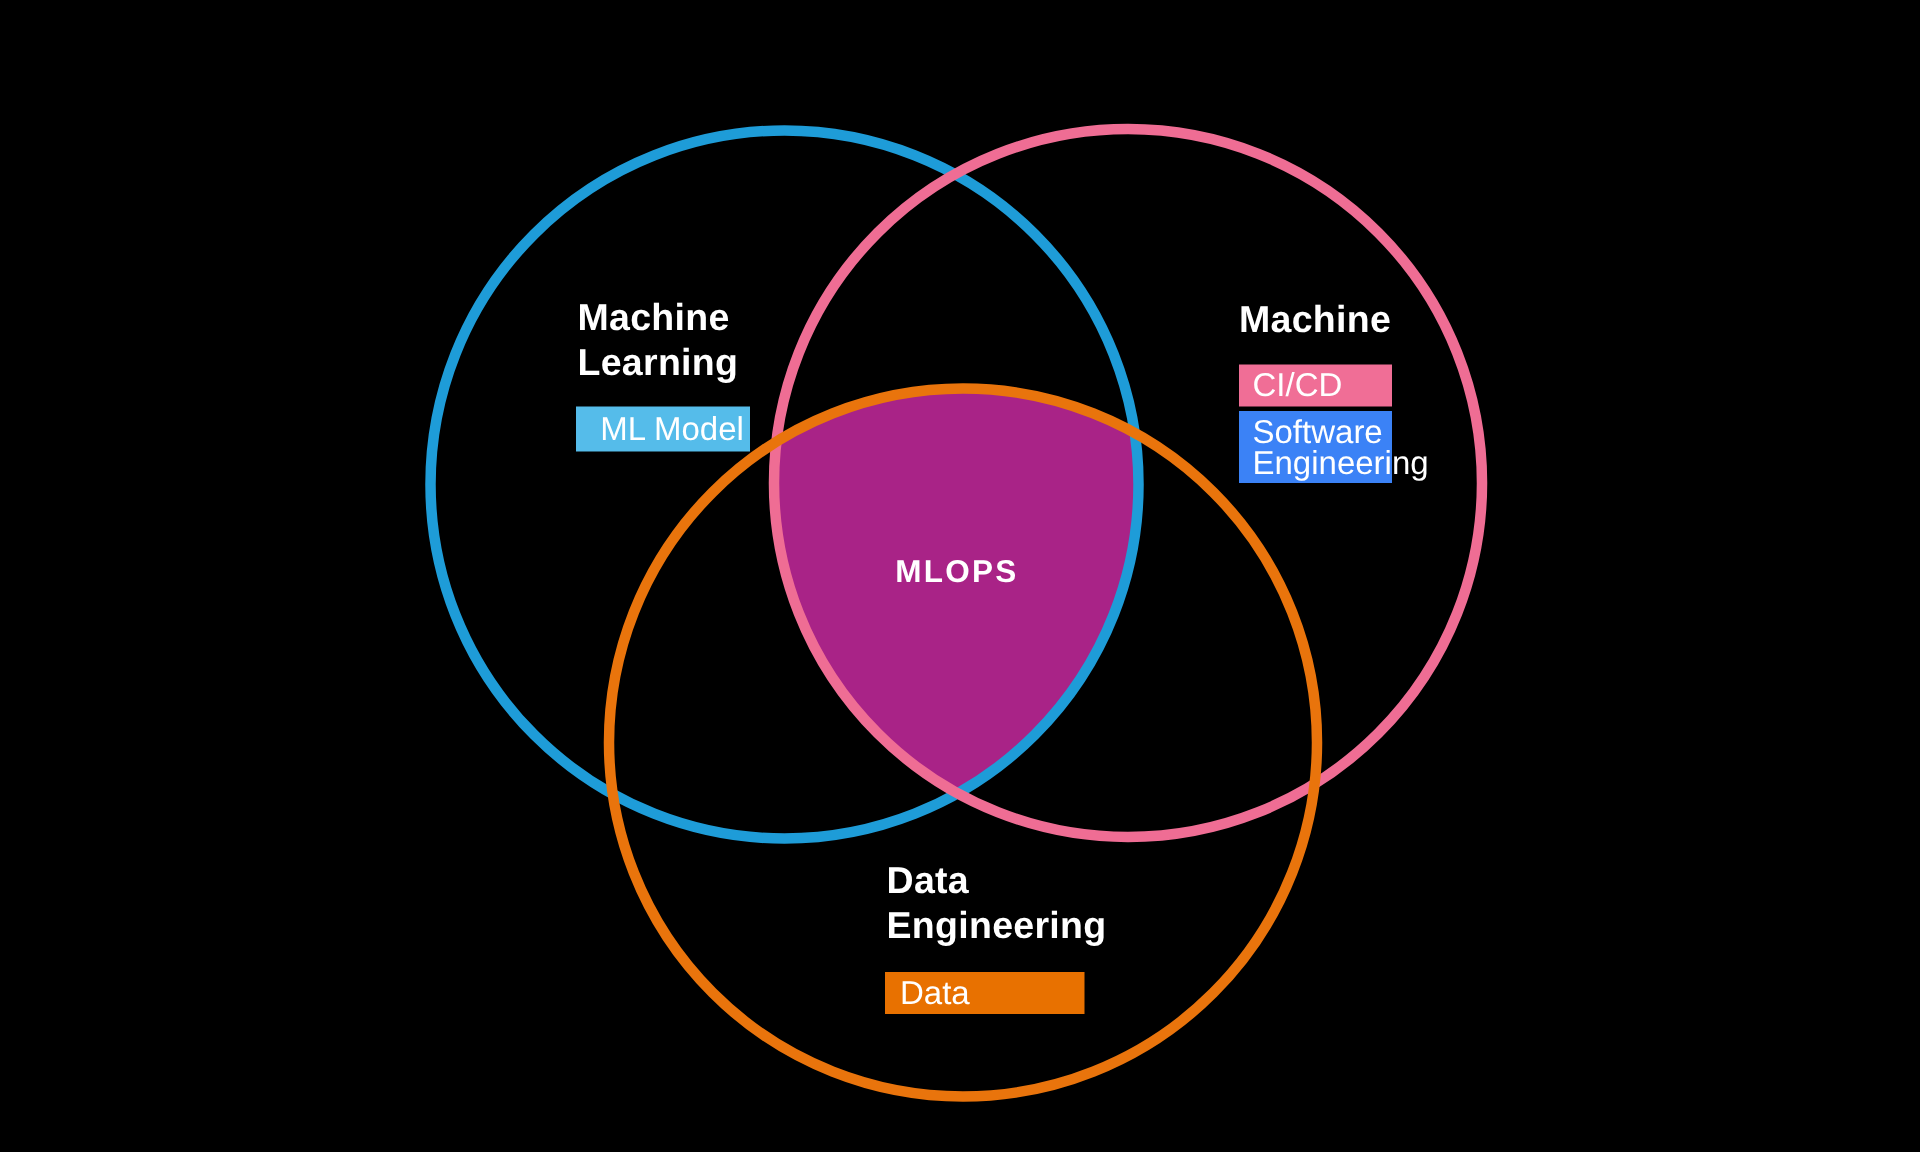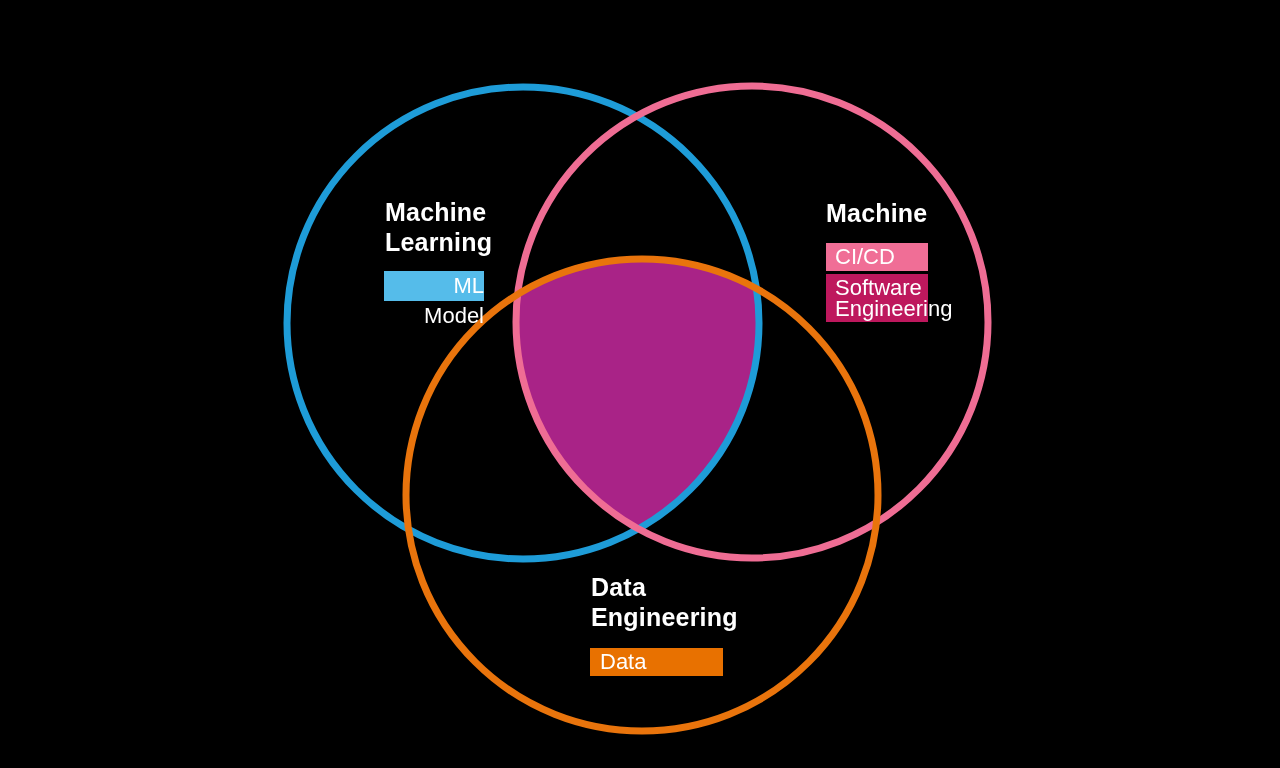--- a/index.html
+++ b/index.html
@@ -33,44 +33,44 @@
   .badge {
     position: absolute;
     color: #FFFFFF;
     font-size: 22px;
     font-weight: 400;
     box-sizing: border-box;
   }
   .badge-ml {
     left: 384px;
     top: 271px;
-    width: 100px;
+    width: 116px;
     height: 30px;
     line-height: 30px;
-    text-align: right;
+    text-align: center;
     background: #55BCEA;
     padding-left: 12px;
   }
   .badge-cicd {
     left: 826px;
     top: 243px;
     width: 102px;
     height: 28px;
     line-height: 28px;
     padding-left: 9px;
     background: #F06E96;
   }
   .badge-se {
     left: 826px;
     top: 274px;
     width: 102px;
     height: 48px;
     line-height: 21px;
     padding: 3px 0 0 9px;
-    background: #be185d;
+    background: #3b82f6;
   }
   .badge-data {
     left: 590px;
     top: 648px;
     width: 133px;
     height: 28px;
     line-height: 28px;
     padding-left: 10px;
     background: #E87100;
   }
@@ -133,20 +133,21 @@
 
   <div class="label set-title title-devops">Machine</div>
 
   <div class="badge badge-cicd">CI/CD</div>
 
   <div class="badge badge-se">
     <div>Software</div>
     <div>Engineering</div>
   </div>
 
+  <div class="label center-label">MLOPS</div>
 
   <div class="label set-title title-dataeng">
     <div>Data</div>
     <div>Engineering</div>
   </div>
 
   <div class="badge badge-data">Data</div>
 
 </div>
 

